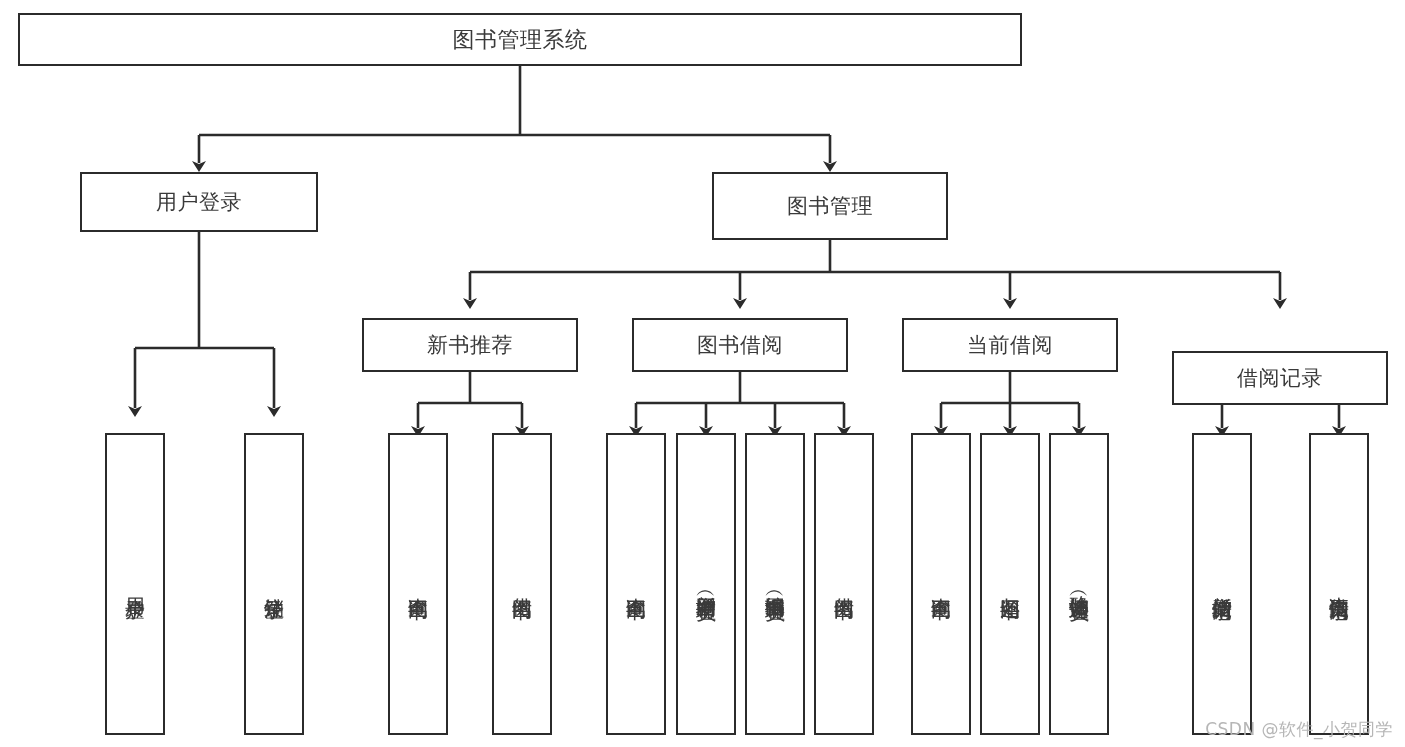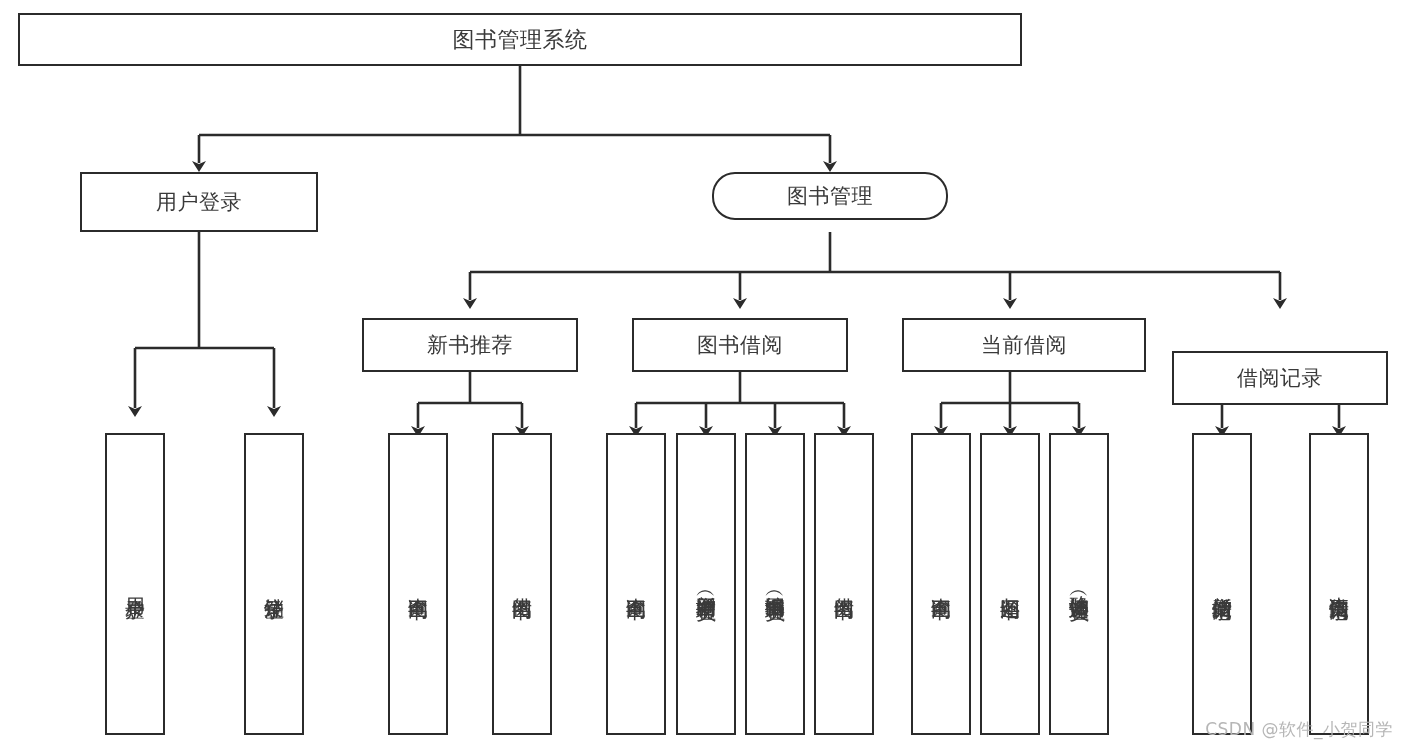--- a/index.html
+++ b/index.html
@@ -130,31 +130,31 @@
     </g>
   </svg>
 
   <div class="node h root" style="left:18px; top:13px; width:1004px; height:53px;">
     <span class="label">图书管理系统</span>
   </div>
 
   <div class="node h" style="left:80px; top:172px; width:238px; height:60px;">
     <span class="label">用户登录</span>
   </div>
-  <div class="node h" style="left:712px; top:172px; width:236px; height:48px;border-radius:23px;">
+  <div class="node h" style="left:712px; top:172px; width:236px; height:68px;">
     <span class="label">图书管理</span>
   </div>
 
   <div class="node h" style="left:632px; top:318px; width:216px; height:54px;">
     <span class="label">图书借阅</span>
   </div>
   <div class="node h" style="left:362px; top:318px; width:216px; height:54px;">
     <span class="label">新书推荐</span>
   </div>
-  <div class="node h" style="left:902px; top:318px; width:244px; height:54px;">
+  <div class="node h" style="left:902px; top:318px; width:216px; height:54px;">
     <span class="label">当前借阅</span>
   </div>
   <div class="node h" style="left:1172px; top:318px; width:216px; height:54px;margin-top:33px;">
     <span class="label">借阅记录</span>
   </div>
 
   <div class="node v" style="left:105px; top:433px; width:60px; height:302px;">
     <span class="label">用户登录</span>
   </div>
   <div class="node v" style="left:244px; top:433px; width:60px; height:302px;">

